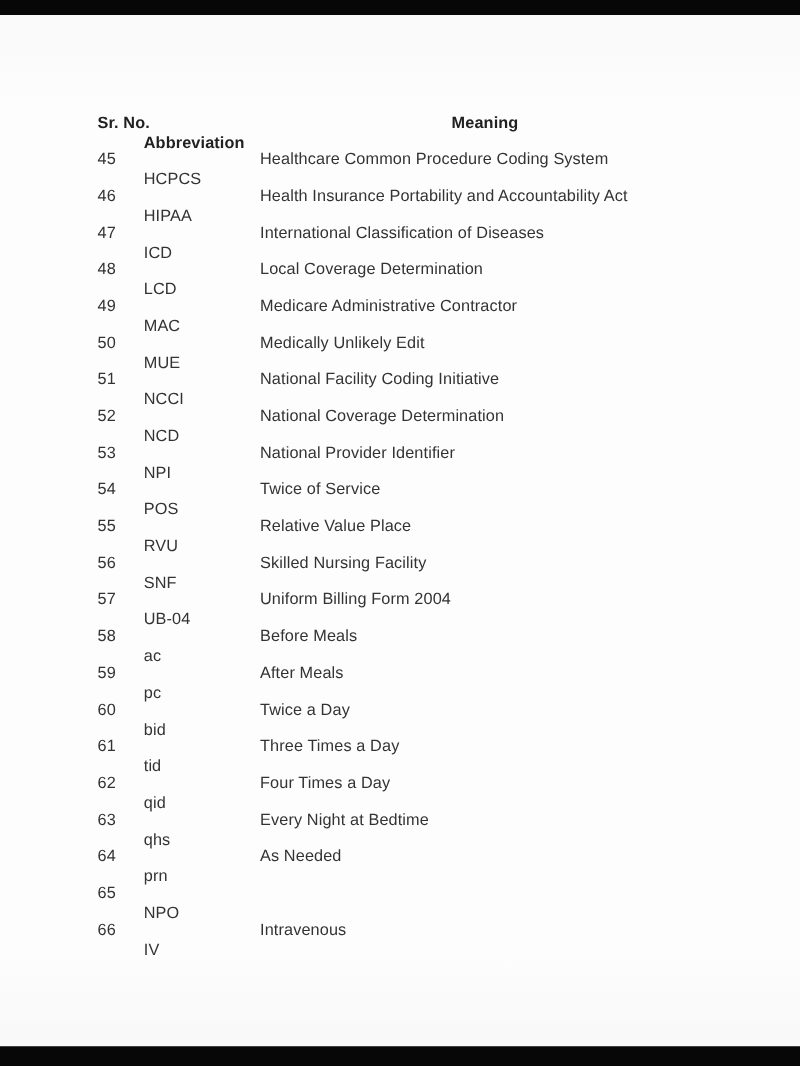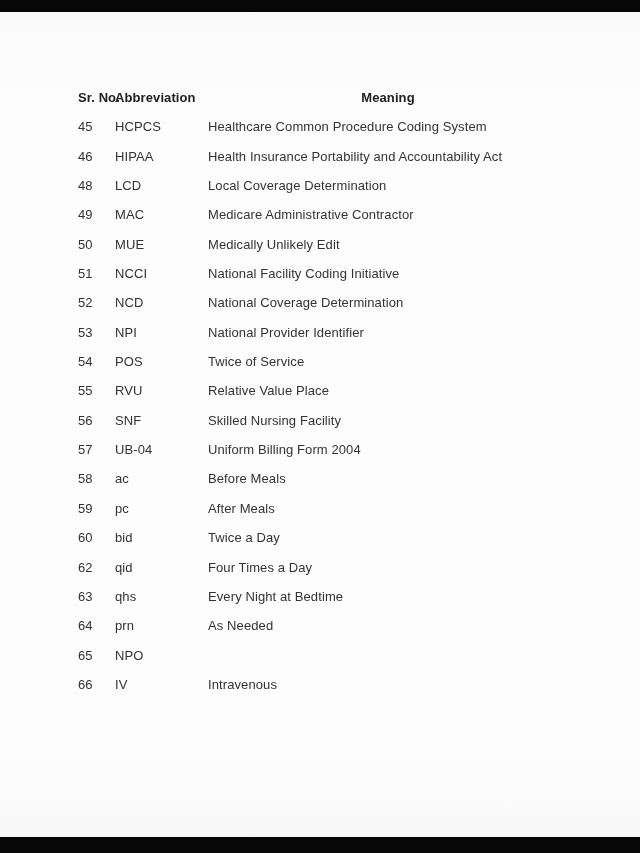--- a/index.html
+++ b/index.html
@@ -44,21 +44,21 @@
     height: 29.35px;
     align-items: flex-start;
   }
   .row span {
     line-height: 16px;
     font-size: 13px;
     letter-spacing: 0.1px;
     white-space: nowrap;
   }
   .c1 { width: 37px; flex: 0 0 37px; }
-  .c2 { width: 80px; flex: 0 0 80px; }
+  .c2 { width: 80px; flex: 0 0 80px; margin-top: 16px; }
   .c3 { width: 360px; flex: 0 0 360px; padding-left: 13px; }
   .header-row span {
     font-weight: bold;
     color: #212121;
   }
   .header-row .c3 { text-align: center; }
   .cell { color: #333333; }
 </style>
 </head>
 <body>
@@ -78,20 +78,25 @@
     <span class="c2 cell">HCPCS</span>
     <span class="c3 cell">Healthcare Common Procedure Coding System</span>
   </div>
 
   <div class="row">
     <span class="c1 cell">46</span>
     <span class="c2 cell">HIPAA</span>
     <span class="c3 cell">Health Insurance Portability and Accountability Act</span>
   </div>
 
+  <div class="row">
+    <span class="c1 cell">47</span>
+    <span class="c2 cell">ICD</span>
+    <span class="c3 cell">International Classification of Diseases</span>
+  </div>
 
   <div class="row">
     <span class="c1 cell">48</span>
     <span class="c2 cell">LCD</span>
     <span class="c3 cell">Local Coverage Determination</span>
   </div>
 
   <div class="row">
     <span class="c1 cell">49</span>
     <span class="c2 cell">MAC</span>
@@ -157,20 +162,25 @@
     <span class="c2 cell">pc</span>
     <span class="c3 cell">After Meals</span>
   </div>
 
   <div class="row">
     <span class="c1 cell">60</span>
     <span class="c2 cell">bid</span>
     <span class="c3 cell">Twice a Day</span>
   </div>
 
+  <div class="row">
+    <span class="c1 cell">61</span>
+    <span class="c2 cell">tid</span>
+    <span class="c3 cell">Three Times a Day</span>
+  </div>
 
   <div class="row">
     <span class="c1 cell">62</span>
     <span class="c2 cell">qid</span>
     <span class="c3 cell">Four Times a Day</span>
   </div>
 
   <div class="row">
     <span class="c1 cell">63</span>
     <span class="c2 cell">qhs</span>

